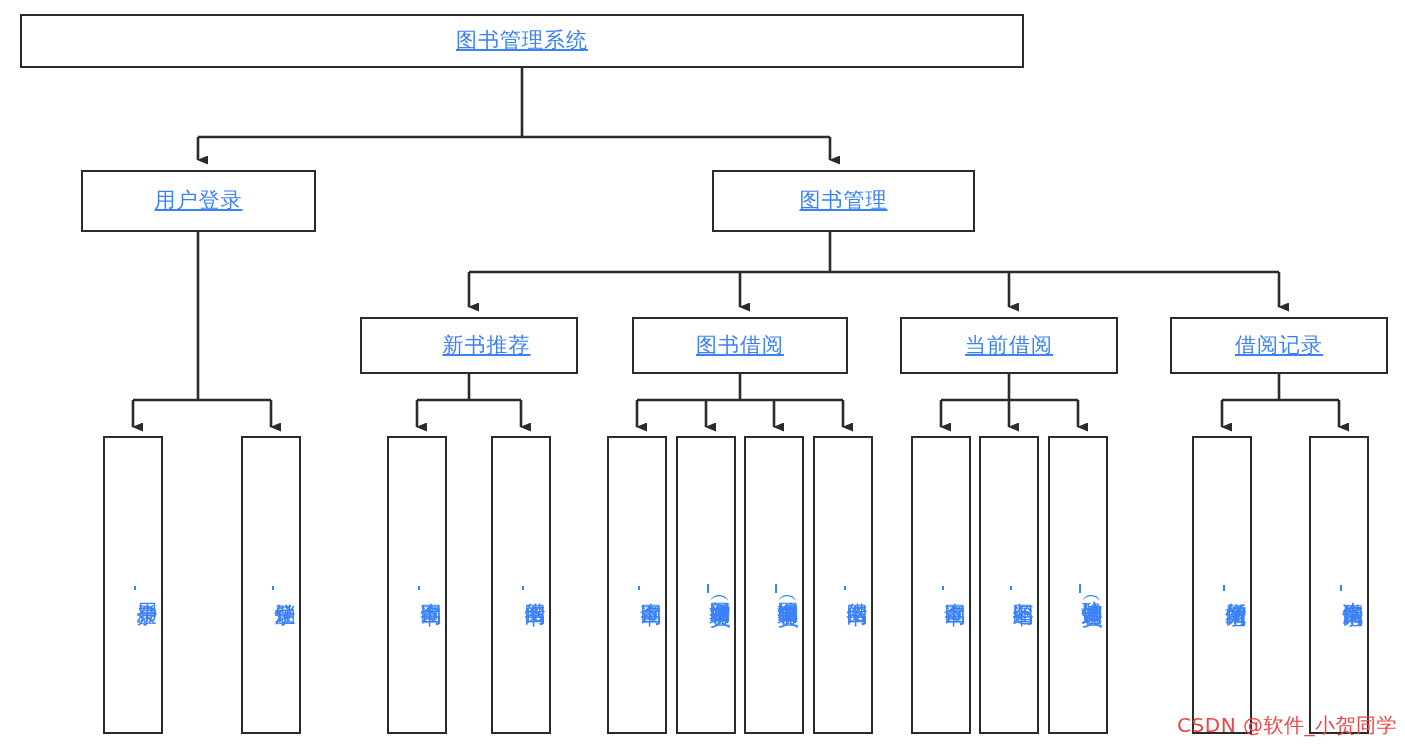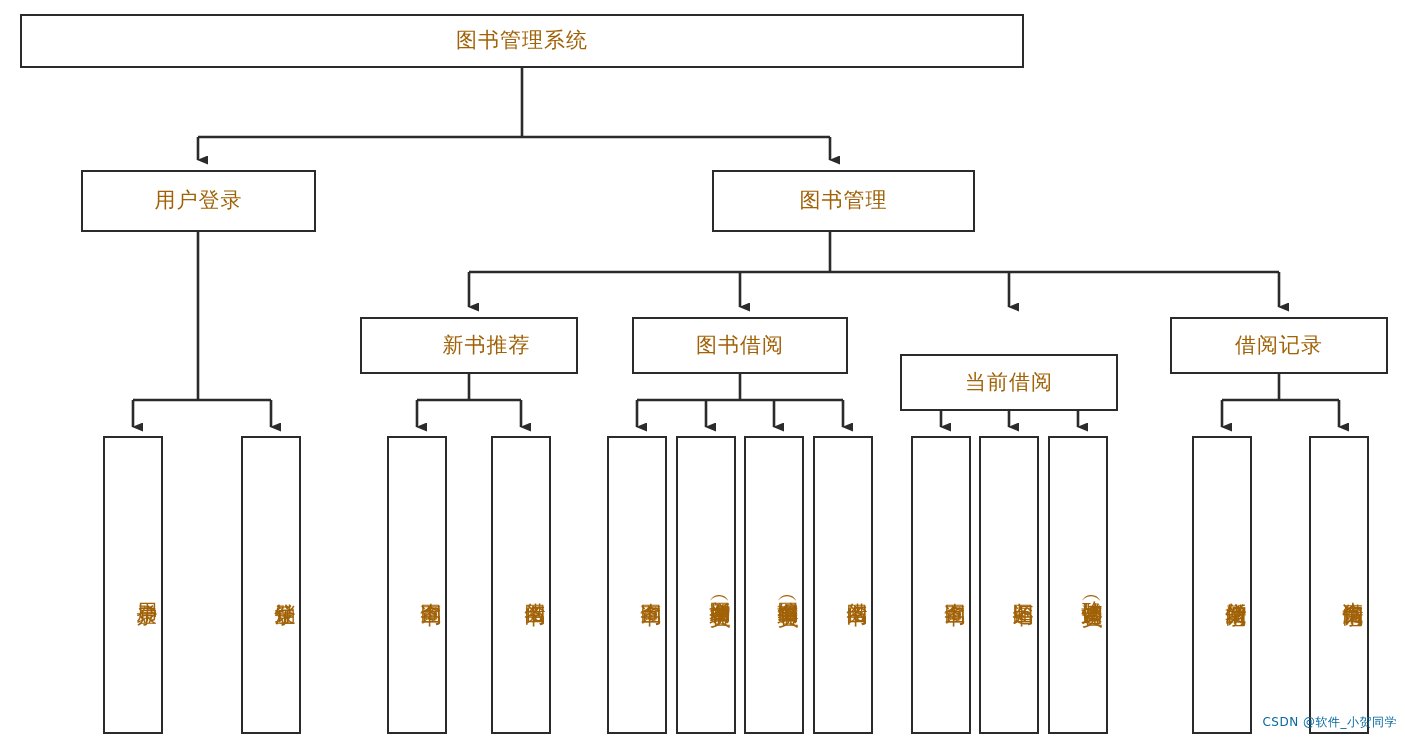--- a/index.html
+++ b/index.html
@@ -25,22 +25,23 @@
     height: 747px;
   }
   .node {
     position: absolute;
     box-sizing: border-box;
     border: 2px solid #2b2b2b;
     background: #ffffff;
     display: flex;
     align-items: center;
     justify-content: center;
-    color: #a16207;
+    color: #3b82f6;
     z-index: 2;
+    text-decoration: underline;
   }
   .node-h {
     font-size: 21px;
     letter-spacing: 1px;
     line-height: 1.2;
   }
   .node-v {
     font-size: 21px;
     letter-spacing: 1px;
     writing-mode: vertical-rl;
@@ -49,23 +50,23 @@
     justify-content: center;
     padding-top: 6px;
     line-height: 1.35;
   }
   .node-v > span {
     display: block;
   }
   #watermark {
     position: absolute;
     right: 8px;
-    bottom: 16px;
-    font-size: 12px;
-    color: #0369a1;
+    bottom: 8px;
+    font-size: 20px;
+    color: #ef4444;
     white-space: nowrap;
     z-index: 3;
     letter-spacing: 0.5px;
   }
 </style>
 </head>
 <body>
 
 <div id="diagram-root">
 
@@ -130,21 +131,21 @@
   <div class="node node-h" style="left:712px; top:170px; width:263px; height:62px;">
     <span>图书管理</span>
   </div>
 
   <div class="node node-h" style="left:360px; top:317px; width:218px; height:57px;padding-left:35px;">
     <span>新书推荐</span>
   </div>
   <div class="node node-h" style="left:632px; top:317px; width:216px; height:57px;">
     <span>图书借阅</span>
   </div>
-  <div class="node node-h" style="left:900px; top:317px; width:218px; height:57px;margin-top:37px;">
+  <div class="node node-h" style="left:900px; top:317px; width:218px; height:57px;">
     <span>当前借阅</span>
   </div>
   <div class="node node-h" style="left:1170px; top:317px; width:218px; height:57px;">
     <span>借阅记录</span>
   </div>
 
   <div class="node node-v" style="left:103px; top:436px; width:60px; height:298px;">
     <span>用户登录</span>
   </div>
   <div class="node node-v" style="left:241px; top:436px; width:60px; height:298px;">

